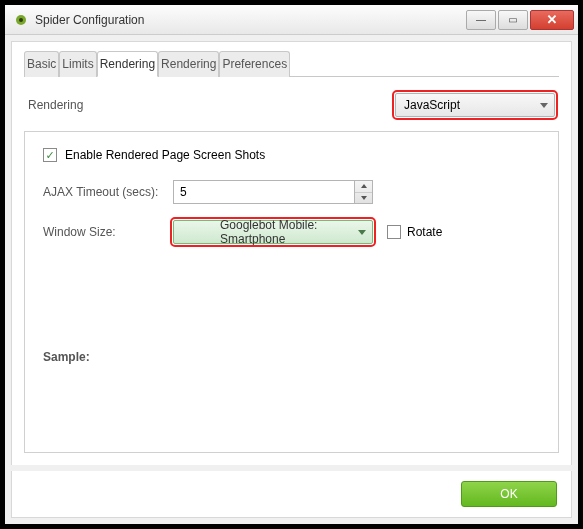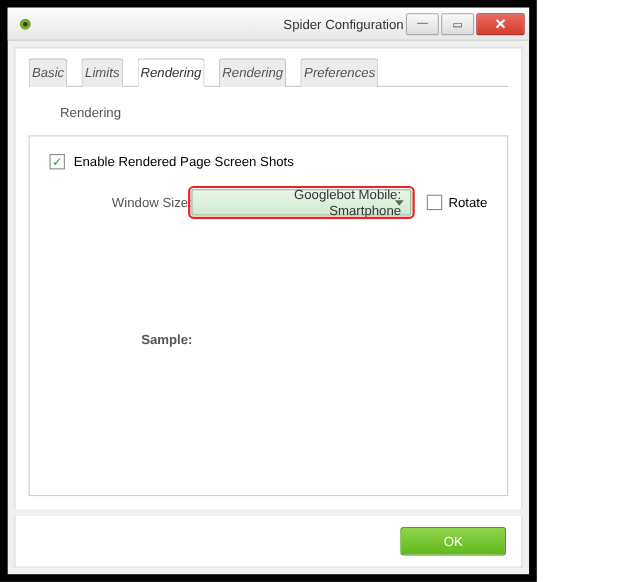--- a/index.html
+++ b/index.html
@@ -1,29 +1,29 @@
 <!DOCTYPE html>
 <html><head>
 <meta charset="utf-8">
 <style>
 * { box-sizing: border-box; margin: 0; padding: 0; font-family: 'Segoe UI', Tahoma, sans-serif; font-size: 12px; }
 body { background: #fff; width: 583px; height: 529px; overflow: hidden; }
 
-.window { width: 488px; height: 529px; border: 7px solid #000000; display: flex; flex-direction: column; background: #f0f0f0; text-align: right; }
+.window { width: 583px; height: 529px; border: 5px solid #000000; display: flex; flex-direction: column; background: #f0f0f0; }
 
 .titlebar { height: 30px; background: linear-gradient(#fdfdfd, #e8e8e8); display: flex; align-items: center; padding: 0 4px 0 8px; border-bottom: 1px solid #ccc; }
 .titlebar .icon { width: 16px; height: 16px; margin-right: 6px; }
 .titlebar .title { flex: 1; color: #333; }
 .titlebar .winbtn { width: 30px; height: 20px; margin-left: 2px; border: 1px solid #aaa; background: linear-gradient(#f8f8f8, #ddd); border-radius: 2px; display: flex; align-items: center; justify-content: center; font-size: 10px; color: #444; cursor: pointer; }
 .titlebar .winbtn.close { width: 44px; background: linear-gradient(#e86a5e, #d43f2f); border-color: #a33; color: #fff; font-weight: bold; font-size: 13px; }
 
 .content { flex: 1; background: #fff; margin: 6px; border: 1px solid #d8d8d8; padding: 8px 12px 12px 12px; display: flex; flex-direction: column; position: relative; }
 
 .tabs { display: flex; border-bottom: 1px solid #c8c8c8; }
-.tab { padding: 5px 2px; border: 1px solid #c8c8c8; border-bottom: none; background: #ececec; color: #555; margin-right: 13px; border-top-left-radius: 3px; border-top-right-radius: 3px; position: relative; top: 1px; cursor: pointer; font-style: italic; }
+.tab { padding: 5px 2px; border: 1px solid #c8c8c8; border-bottom: none; background: #ececec; color: #555; margin-right: 0px; border-top-left-radius: 3px; border-top-right-radius: 3px; position: relative; top: 1px; cursor: pointer; }
 .tab.active { background: #fff; border-bottom: 1px solid #fff; color: #333; }
 
 .row1 { display: flex; align-items: center; margin: 16px 4px 14px 4px; }
 .row1 .lbl { width: 80px; color: #555; }
 .row1 .spacer { flex: 1; }
 
 .select { height: 24px; border: 1px solid #b4b4b4; background: linear-gradient(#f8f8f8, #e7e7e7); border-radius: 2px; display: flex; align-items: center; padding: 0 8px; position: relative; cursor: pointer; }
 .select .arrow { position: absolute; right: 6px; width: 0; height: 0; border-left: 4px solid transparent; border-right: 4px solid transparent; border-top: 5px solid #666; }
 .select.rendering { width: 160px; }
 .hilite-red { outline: 2px solid #e22; outline-offset: 1px; }
@@ -83,29 +83,45 @@
       <div class="tab">Basic</div>
       <div class="tab">Limits</div>
       <div class="tab active">Rendering</div>
       <div class="tab">Rendering</div>
       <div class="tab">Preferences</div>
     </div>
 
     <div class="row1">
       <span class="lbl">Rendering</span>
       <span class="spacer"></span>
+      <div class="select rendering hilite-red">
+        <span>JavaScript</span>
+        <span class="arrow"></span>
+      </div>
     </div>
 
     <div class="groupbox">
 
       <div class="chkrow">
         <div class="chk">✓</div>
         <span>Enable Rendered Page Screen Shots</span>
       </div>
 
+      <div class="formrow">
+        <span class="flabel">AJAX Timeout (secs):</span>
+        <div class="spinner">
+          <div class="inp">
+              <span>5</span>
+            </div>
+          <div class="btns">
+            <div class="up"></div>
+            <div class="down"></div>
+          </div>
+        </div>
+      </div>
 
       <div class="formrow">
         <span class="flabel">Window Size:</span>
         <div class="ws-select hilite-red-ws">
           <span>Googlebot Mobile: Smartphone</span>
           <span class="arrow"></span>
         </div>
         <div class="rotchk">
           <div class="chk"></div>
           <span>Rotate</span>

